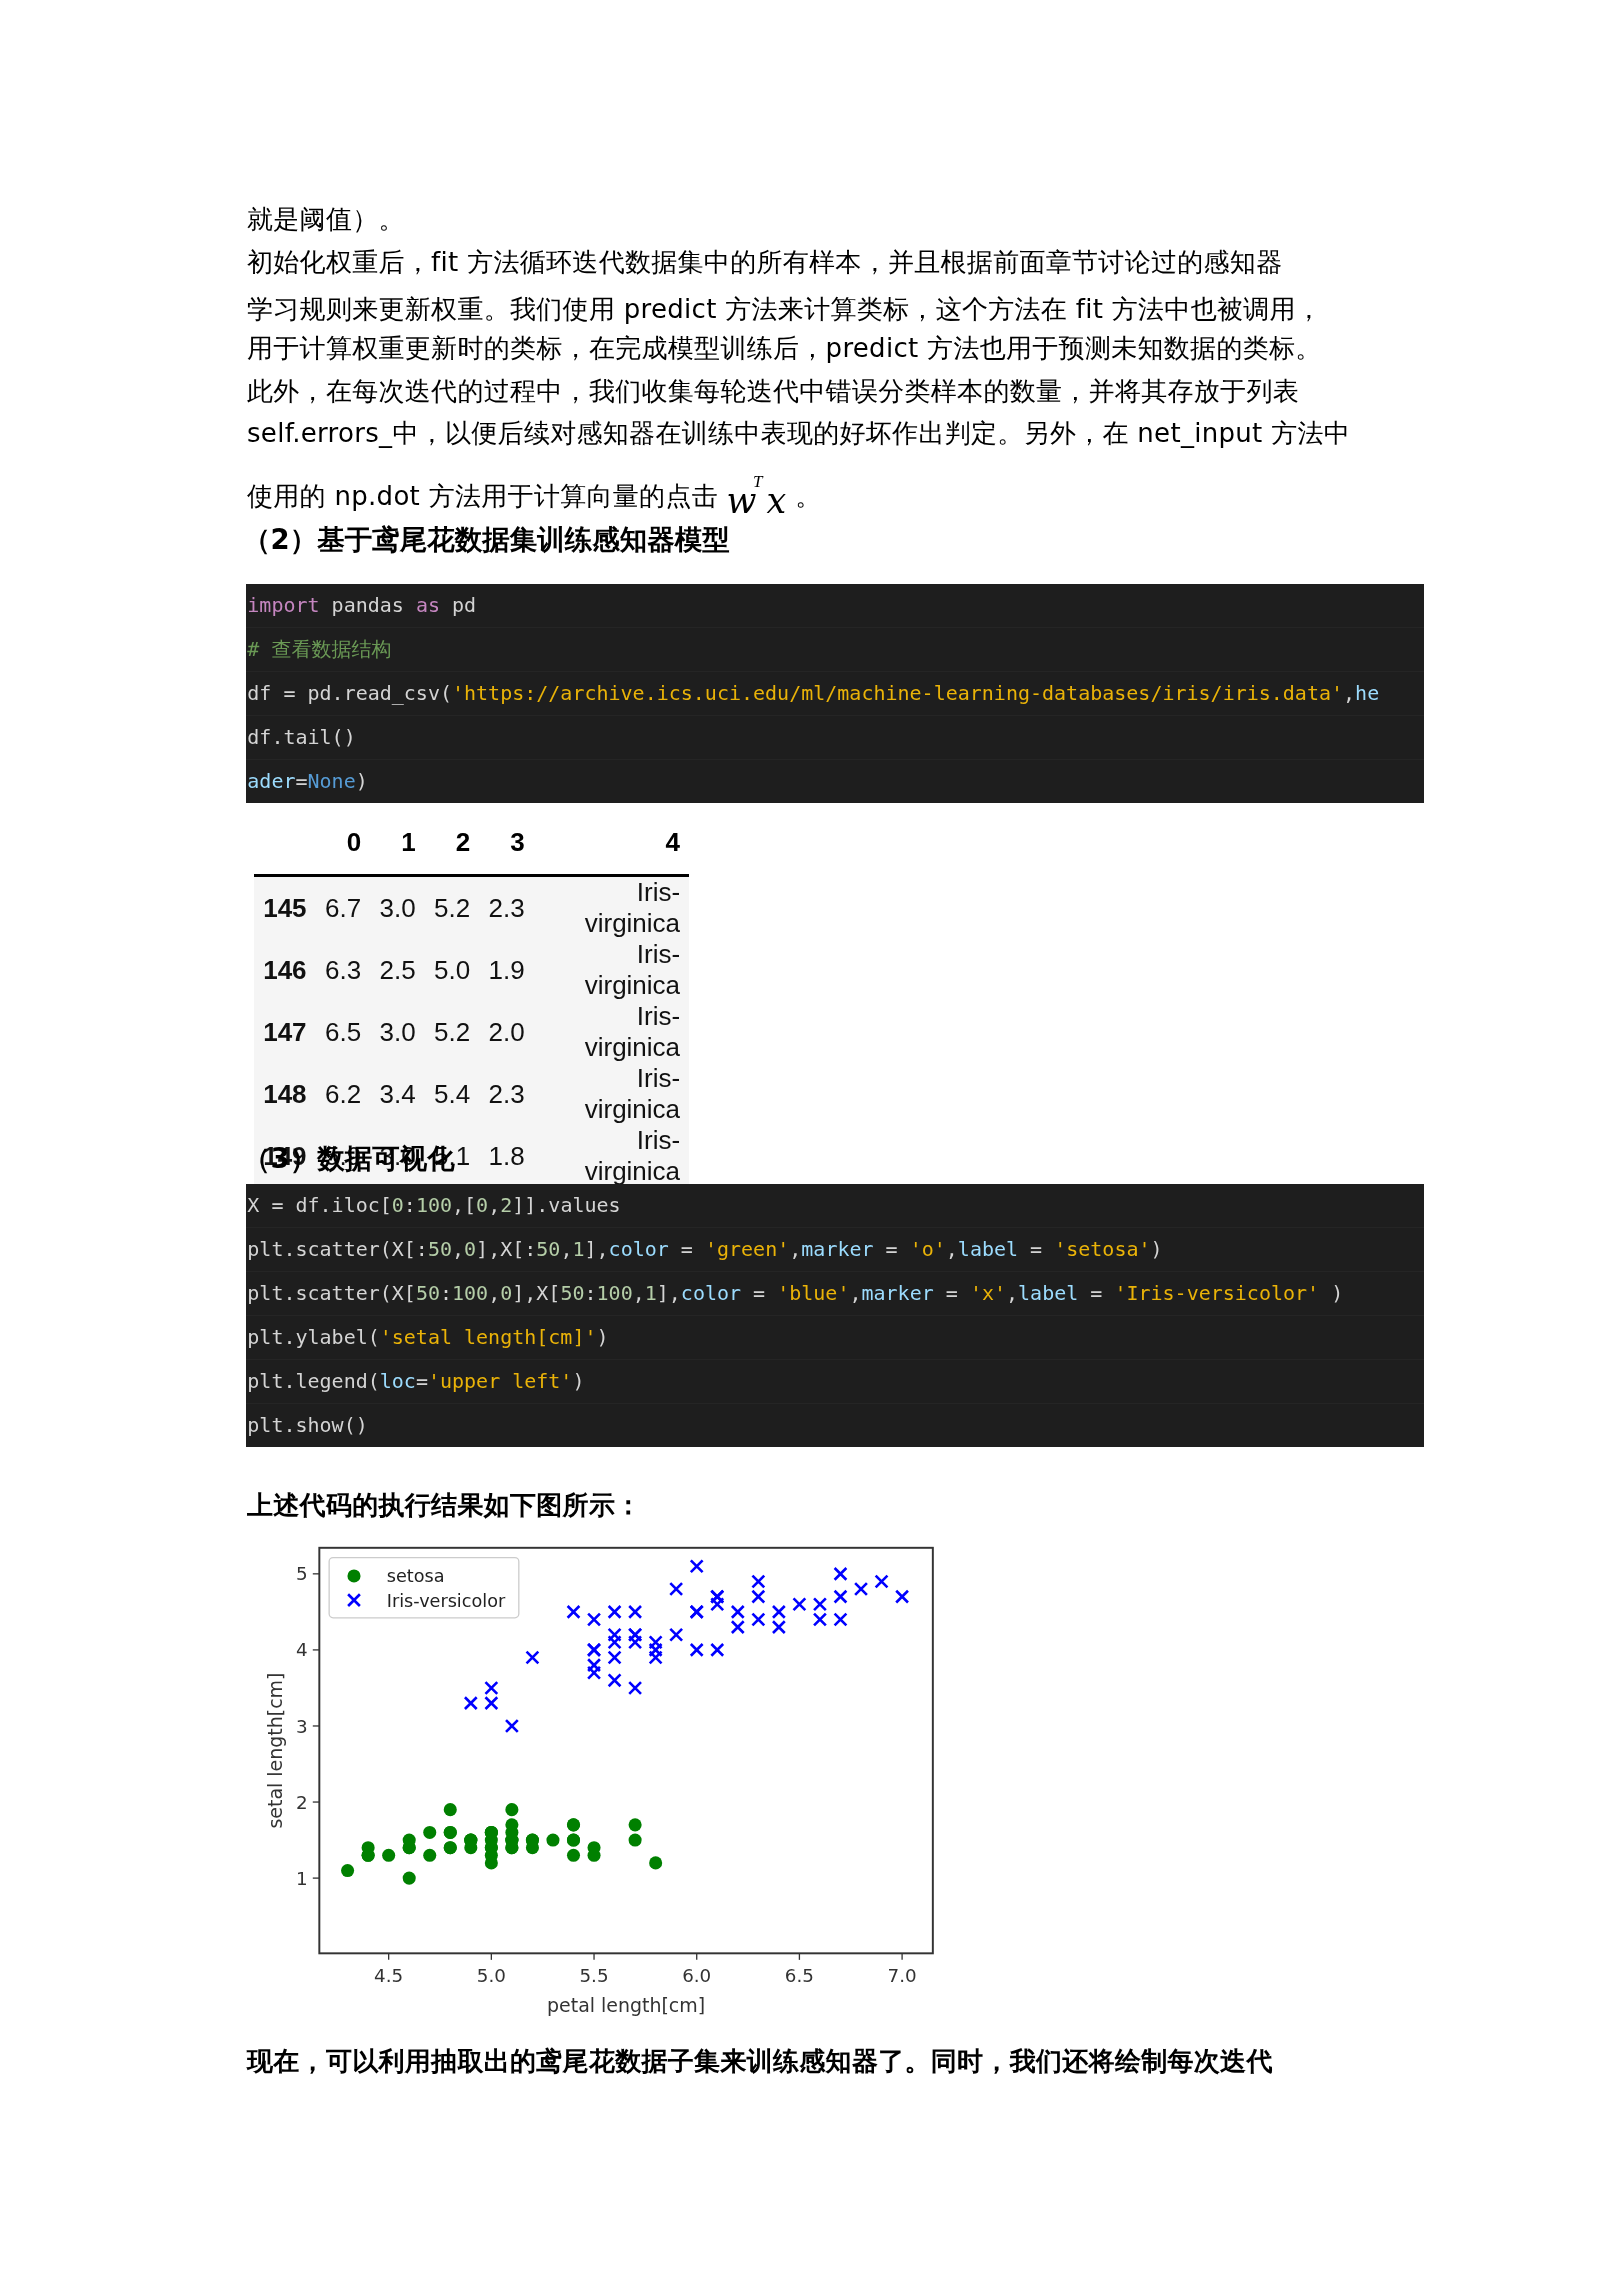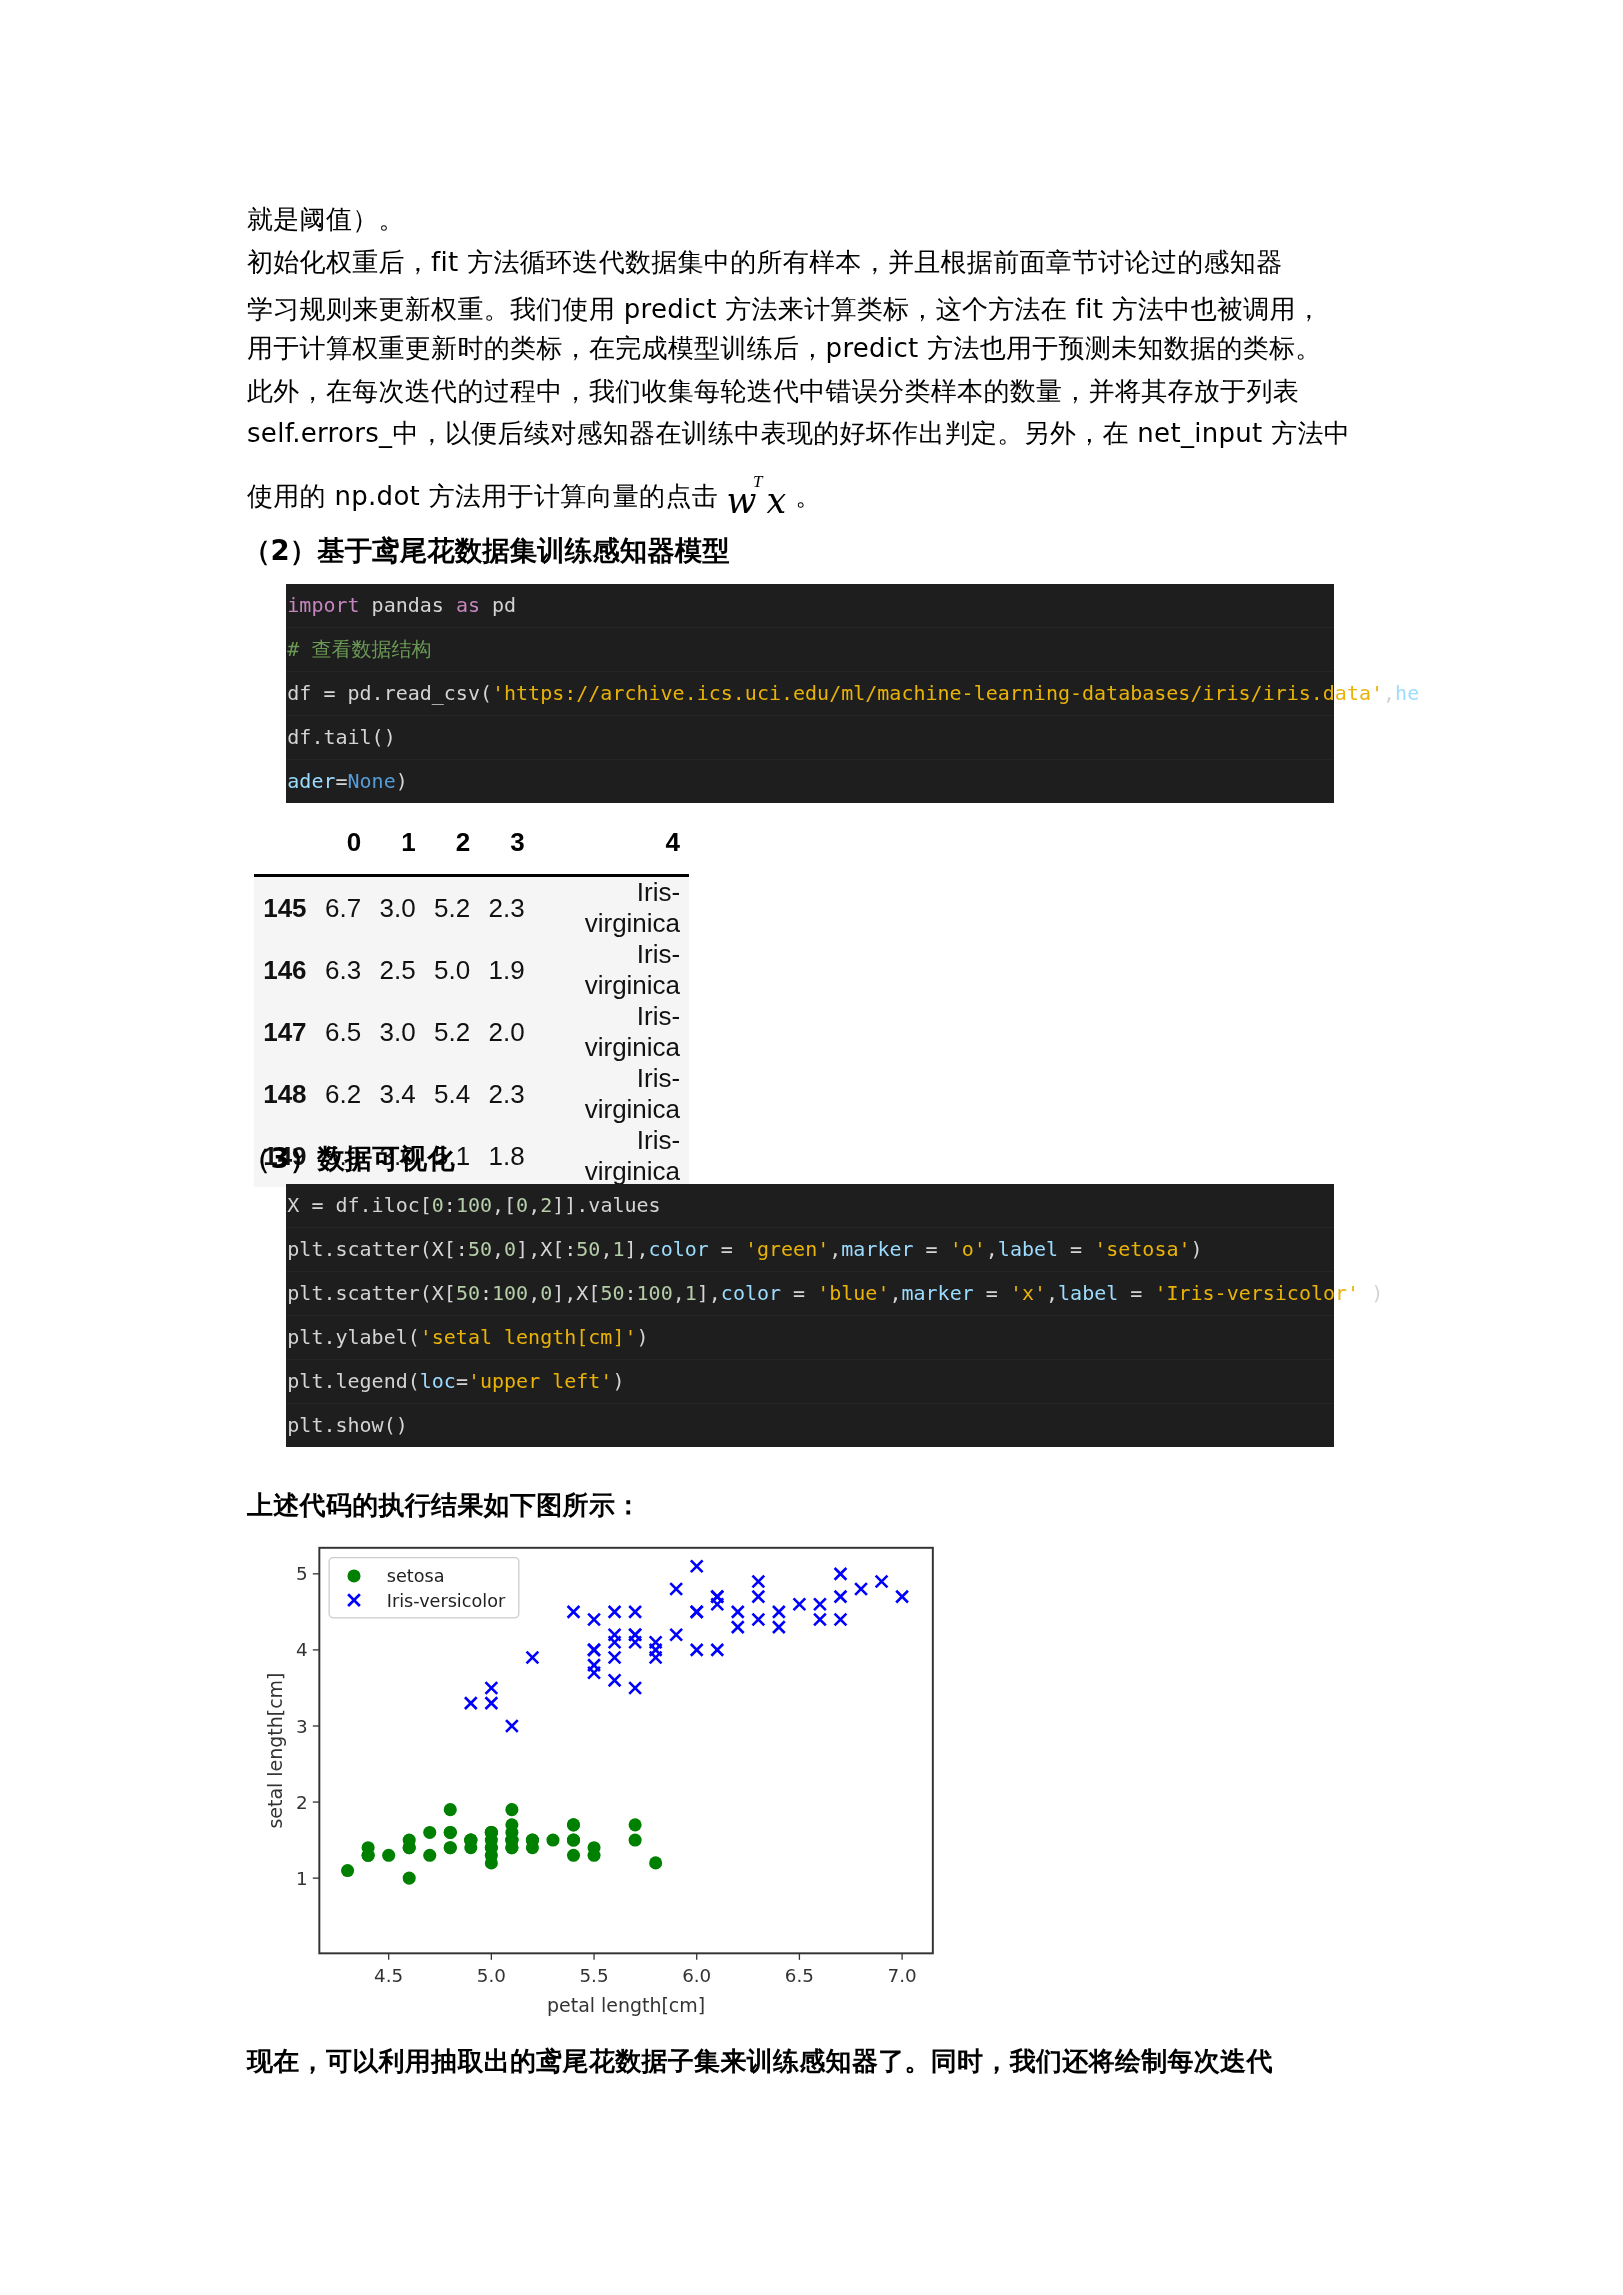--- a/index.html
+++ b/index.html
@@ -3,21 +3,21 @@
 <meta charset="utf-8">
 <style>
   html, body { margin: 0; padding: 0; background: #ffffff; }
   body { width: 1623px; height: 2295px; position: relative; overflow: hidden;
          font-family: "DejaVu Sans", "Liberation Sans", sans-serif; color: #000; }
   .page { position: absolute; left: 0; top: 0; width: 1623px; height: 2295px; }
   .para { position: absolute; left: 247px; width: 1139px; font-size: 26px; line-height: 43px; letter-spacing: 0.3px; white-space: nowrap; }
   .heading { position: absolute; left: 243px; font-size: 27.5px; font-weight: bold; white-space: nowrap; }
   .math { font-family: "DejaVu Serif", "Liberation Serif", serif; font-style: italic; font-size: 35px; position: relative; top: 7.9px; }
   .sup { font-family: "Liberation Serif", serif; font-style: italic; font-size: 17px; position: relative; top: -18.3px; left: -3.9px; }
-  .code { position: absolute; left: 246px; width: 1048px; background: #1e1e1e; margin-left: 40px; }
+  .code { position: absolute; left: 246px; width: 1178px; background: #1e1e1e; }
   .code-line { height: 43px; line-height: 43px; font-family: "DejaVu Sans Mono", "Liberation Mono", monospace; font-size: 20px; color: #d4d4d4; white-space: pre; border-bottom: 0.7px solid #252525; padding-left: 1.3px; }
   .code-line:last-child { border-bottom: none; }
   .kw { color: #c586c0; } .cm { color: #6a9955; } .st { color: #eab308; }
   .pr { color: #9cdcfe; } .cn { color: #569cd6; } .nm { color: #b5cea8; }
   table.df { position: absolute; left: 254px; top: 811px; border-collapse: collapse; font-family: "Liberation Sans", sans-serif; font-size: 26px; }
   table.df th { font-weight: bold; text-align: right; padding: 0 9.2px; height: 63px; border-bottom: 3.3px solid #000; }
   table.df td { text-align: right; padding: 0 9.2px; height: 52px; color: #111; }
   table.df td.idx { font-weight: bold; }
   table.df tr.stripe td { background: #f5f5f5; }
   .chart { position: absolute; left: 249px; top: 1538px; width: 694px; height: 484px; }
@@ -35,21 +35,21 @@
     <div class="para" style="top:327px;">用于计算权重更新时的类标，在完成模型训练后，predict 方法也用于预测未知数据的类标。</div>
     <div class="para" style="top:370px;">此外，在每次迭代的过程中，我们收集每轮迭代中错误分类样本的数量，并将其存放于列表</div>
     <div class="para" style="top:412px;">self.errors_中，以便后续对感知器在训练中表现的好坏作出判定。另外，在 net_input 方法中</div>
     <div class="para" style="top:472px;">
       <span>使用的 np.dot 方法用于计算向量的点击</span>
       <span class="math">w</span><span class="sup">T</span><span class="math">x</span>
       <span>。</span>
     </div>
   </div>
 
-  <div class="heading" style="top:533px;">（2）基于鸢尾花数据集训练感知器模型</div>
+  <div class="heading" style="top:522px;">（2）基于鸢尾花数据集训练感知器模型</div>
 
   <div class="code" id="code1" style="top:584px;">
       <div class="code-line"><span class="kw">import</span><span> pandas </span><span class="kw">as</span><span> pd</span></div>
       <div class="code-line"><span class="cm"># 查看数据结构</span></div>
       <div class="code-line"><span>df = pd.read_csv(</span><span class="st">'https://archive.ics.uci.edu/ml/machine-learning-databases/iris/iris.data'</span><span>,</span><span class="pr">he</span></div>
       <div class="code-line"><span>df.tail()</span></div>
       <div class="code-line"><span class="pr">ader</span><span>=</span><span class="cn">None</span><span>)</span></div>
     </div>
 
   <table class="df">

